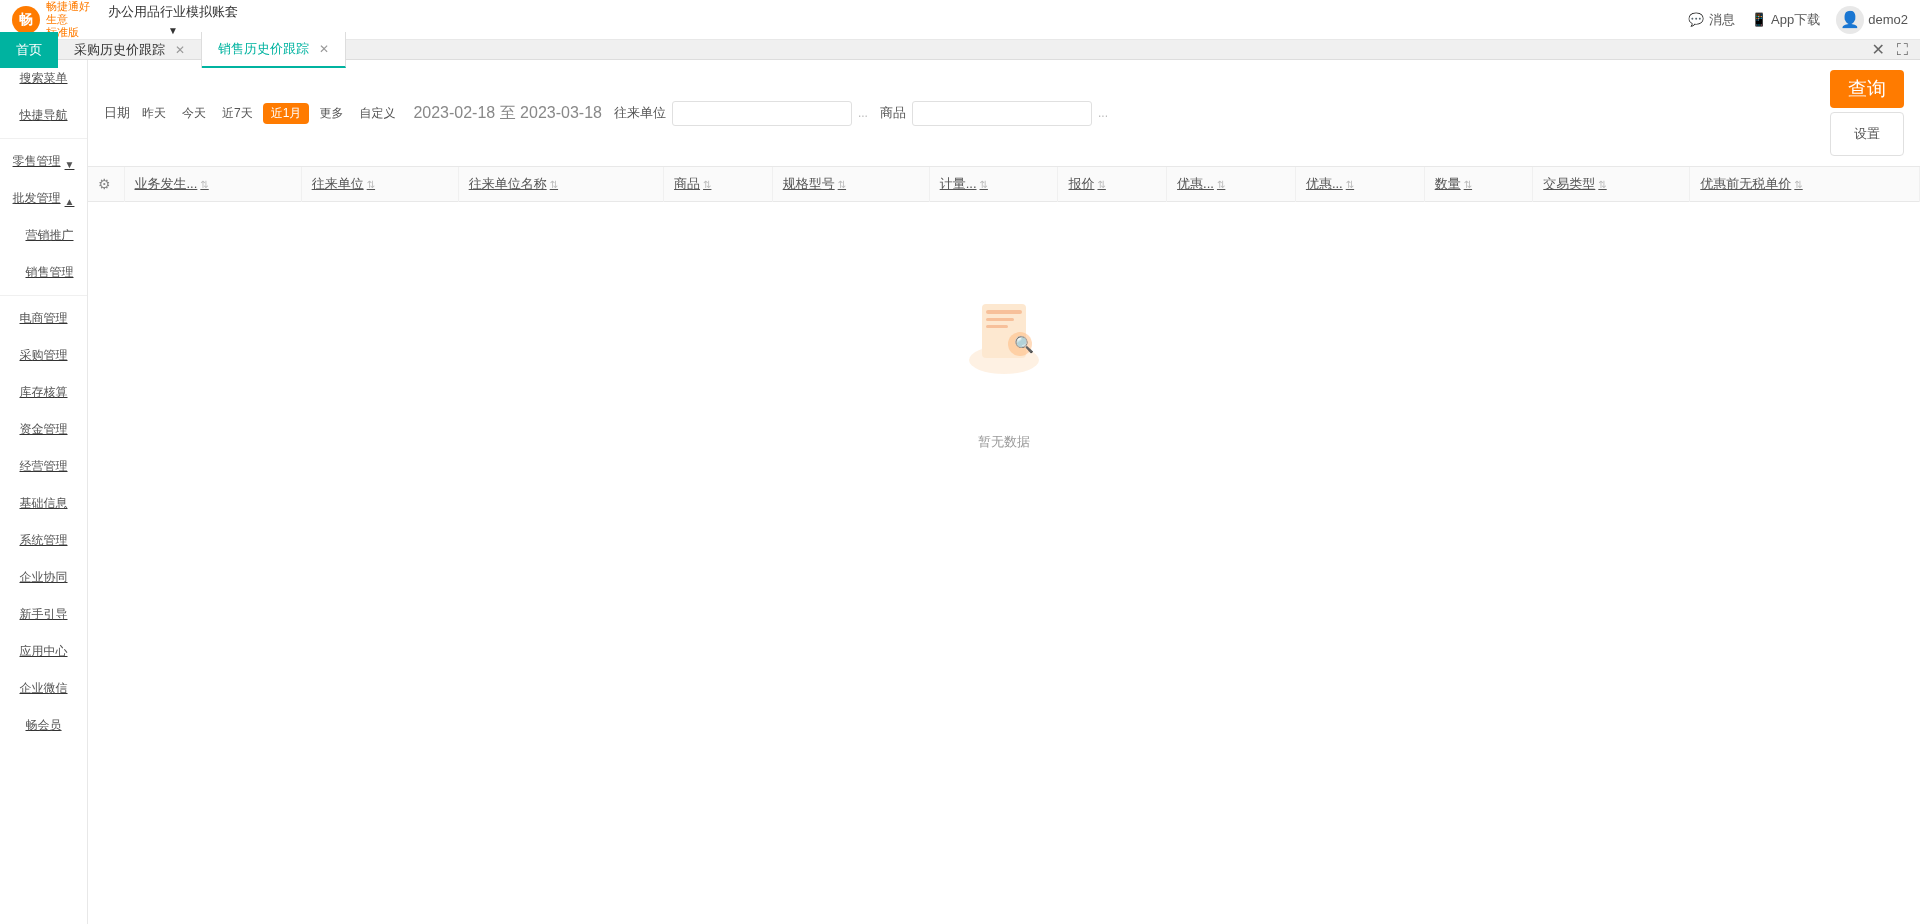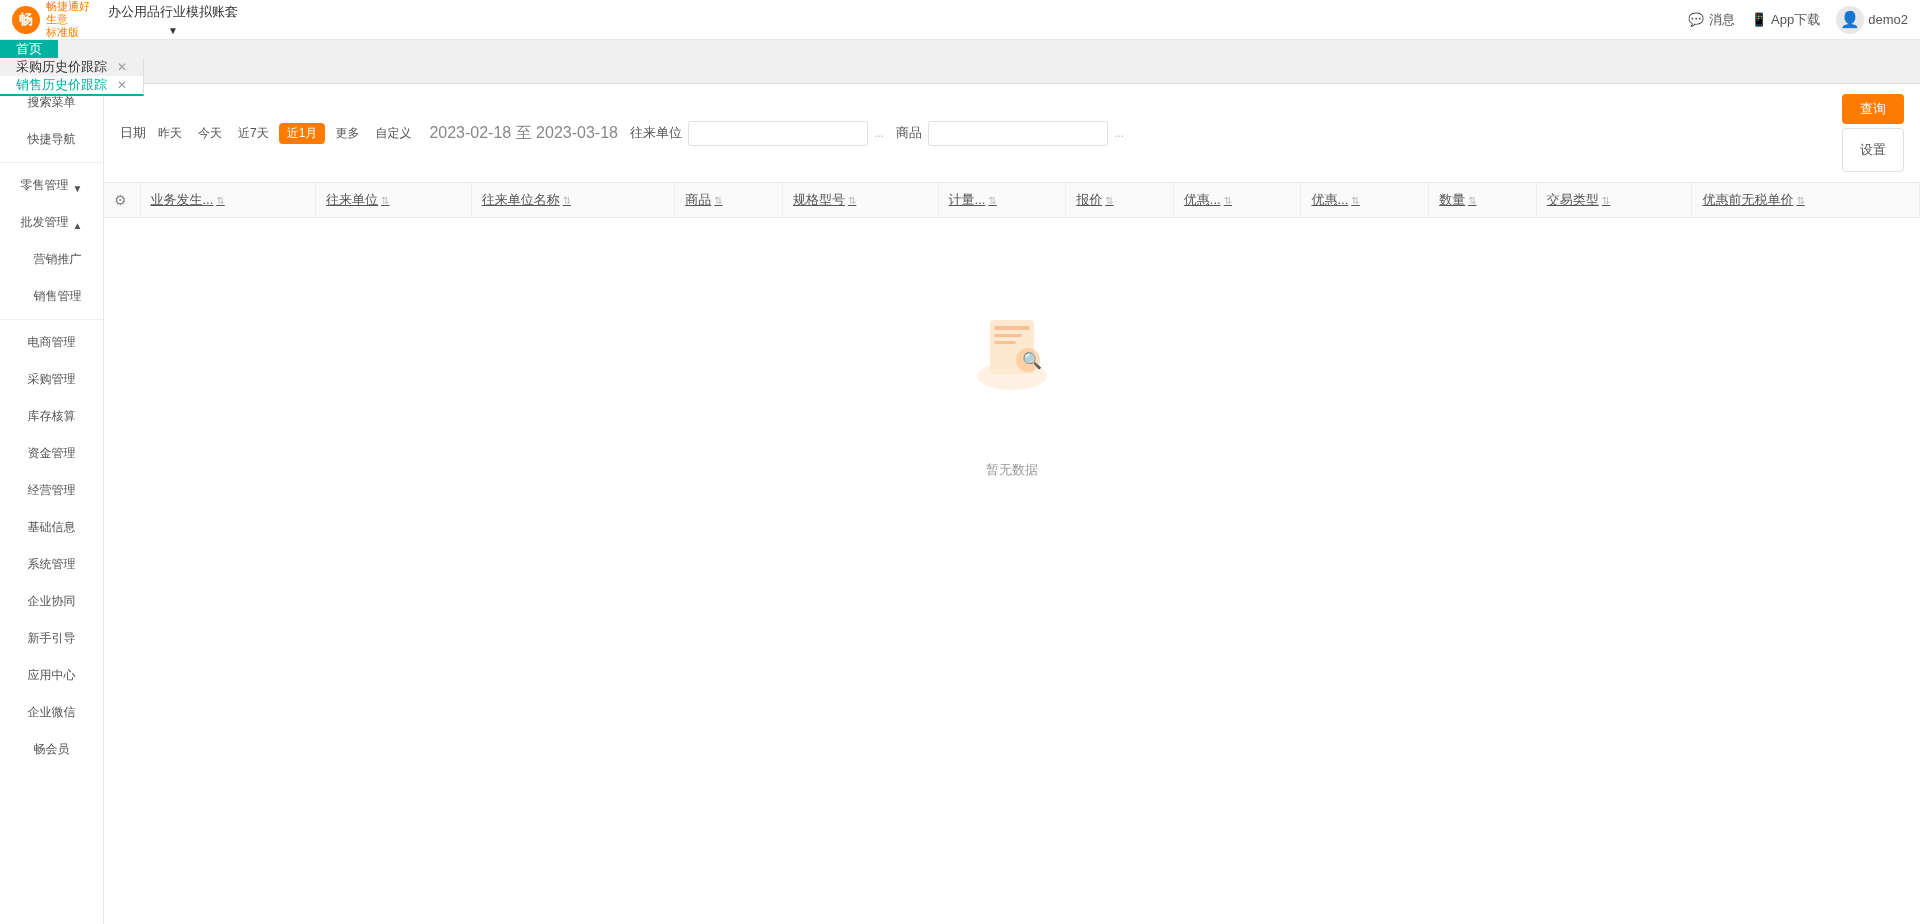--- a/index.html
+++ b/index.html
@@ -12,33 +12,33 @@
     .logo-icon { width: 28px; height: 28px; background: #ff7b00; border-radius: 50%; display: flex; align-items: center; justify-content: center; color: #fff; font-size: 14px; font-weight: bold; flex-shrink: 0; }
     .logo-text { font-size: 11px; color: #ff7b00; line-height: 1.2; }
     .industry-selector { display: flex; align-items: center; gap: 4px; font-size: 13px; color: #555; cursor: pointer; flex-direction: column; }
     .industry-selector span { color: #333; }
     .dropdown-arrow { color: #999; font-size: 10px; }
     .top-bar-right { display: flex; align-items: center; gap: 16px; font-size: 13px; color: #555; }
     .top-bar-right-item { display: flex; align-items: center; gap: 4px; cursor: pointer; }
     .avatar { width: 28px; height: 28px; border-radius: 50%; background: #e8e8e8; overflow: hidden; display: flex; align-items: center; justify-content: center; }
 
     
-    .tab-bar { height: 44px; background: #f0f0f0; display: flex; align-items: flex-start; border-bottom: 1px solid #ddd; flex-shrink: 0; flex-direction: column; }
+    .tab-bar { height: 20px; background: #f0f0f0; display: flex; align-items: center; border-bottom: 1px solid #ddd; flex-shrink: 0; }
     .tab { height: 36px; padding: 0 16px; display: flex; align-items: center; gap: 6px; font-size: 13px; cursor: pointer; border-right: 1px solid #ddd; position: relative; white-space: nowrap; }
     .tab.active { background: #fff; color: #00b3a0; border-bottom: 2px solid #00b3a0; }
     .tab.home { background: #00b3a0; color: #fff; border: none; }
     .tab-close { font-size: 12px; color: #999; cursor: pointer; margin-left: 4px; }
     .tab-actions { margin-left: auto; display: flex; align-items: center; padding-right: 8px; gap: 4px; }
     .tab-action-btn { cursor: pointer; font-size: 16px; color: #666; padding: 4px; }
 
     
     .main-layout { display: flex; flex: 1; overflow: hidden; }
 
     
-    .sidebar { width: 104px; background: #fff; border-right: 1px solid #e8e8e8; display: flex; flex-direction: column; overflow-y: auto; flex-shrink: 0; }
+    .sidebar { width: 88px; background: #fff; border-right: 1px solid #e8e8e8; display: flex; flex-direction: column; overflow-y: auto; flex-shrink: 0; text-decoration: underline; }
     .sidebar-item { padding: 10px 4px; text-align: center; cursor: pointer; font-size: 12px; color: #555; display: flex; flex-direction: column; align-items: center; gap: 3px; }
     .sidebar-sub-arrow { font-size: 10px; margin-left: 2px; }
     .sidebar-divider { height: 1px; background: #f0f0f0; margin: 4px 0; }
     .sidebar-label-with-arrow { display: flex; align-items: flex-end; justify-content: center; gap: 2px; }
 
     
     .content-area { flex: 1; display: flex; flex-direction: column; overflow: hidden; background: #f5f5f5; }
 
     
     .page-header { background: #fff; padding: 12px 16px 8px; border-bottom: 1px solid #e8e8e8; flex-shrink: 0; }
@@ -53,36 +53,36 @@
     .filter-row { display: flex; align-items: center; gap: 12px; padding: 10px 16px; background: #fff; border-bottom: 1px solid #e8e8e8; flex-shrink: 0; flex-wrap: wrap; }
     .filter-group { display: flex; align-items: center; gap: 6px; }
     .filter-label { font-size: 13px; color: #555; white-space: nowrap; }
     .date-options { display: flex; align-items: center; gap: 4px; }
     .date-option { padding: 2px 6px; font-size: 12px; color: #555; cursor: pointer; border-radius: 2px; }
     .date-option.active { background: #ff7b00; color: #fff; border-radius: 4px; padding: 2px 8px; }
     .date-range { font-size: 16px; color: #888; }
     .filter-input-group { display: flex; align-items: center; gap: 6px; }
     .filter-input { border: 1px solid #e0e0e0; border-radius: 3px; padding: 4px 8px; font-size: 13px; width: 200px; color: #333; outline: none; }
     .filter-ellipsis { color: #bbb; font-size: 12px; cursor: pointer; }
-    .query-btn { background: #ff7b00; color: #fff; border: none; border-radius: 4px; padding: 6px 18px; font-size: 13px; cursor: pointer; }
+    .query-btn { background: #ff7b00; color: #fff; border: none; border-radius: 4px; padding: 6px 18px; font-size: 19px; cursor: pointer; }
     .settings-btn { background: #fff; color: #555; border: 1px solid #e0e0e0; border-radius: 4px; padding: 12px 12px; font-size: 13px; cursor: pointer; }
 
     
     .table-container { flex: 1; overflow: auto; background: #fff; margin: 0; }
     .data-table { width: 100%; border-collapse: collapse; font-size: 13px; }
     .data-table thead tr { background: #fafafa; border-bottom: 1px solid #e8e8e8; }
     .data-table th { padding: 8px 10px; text-align: left; color: #555; font-weight: normal; border-right: 1px solid #f0f0f0; white-space: nowrap; cursor: pointer; user-select: none; }
     .col-sortable { display: flex; align-items: center; gap: 3px; text-decoration: underline; }
     .sort-icon { font-size: 10px; color: #bbb; }
     .settings-col { width: 36px; padding: 8px; }
     .settings-col-icon { font-size: 14px; color: #888; cursor: pointer; }
 
     
     .empty-state { display: flex; flex-direction: column; align-items: center; justify-content: center; padding: 80px 0; }
-    .empty-text { margin-top: 60px; color: #999; font-size: 13px; }
+    .empty-text { margin-top: 48px; color: #999; font-size: 13px; }
     .empty-svg-container { display: inline-block; }
   </style>
 </head>
 <body>
 
 <div class="top-bar">
   <div class="top-bar-left">
     <div class="logo-area">
       <div class="logo-icon">畅</div>
       <div class="logo-text">

